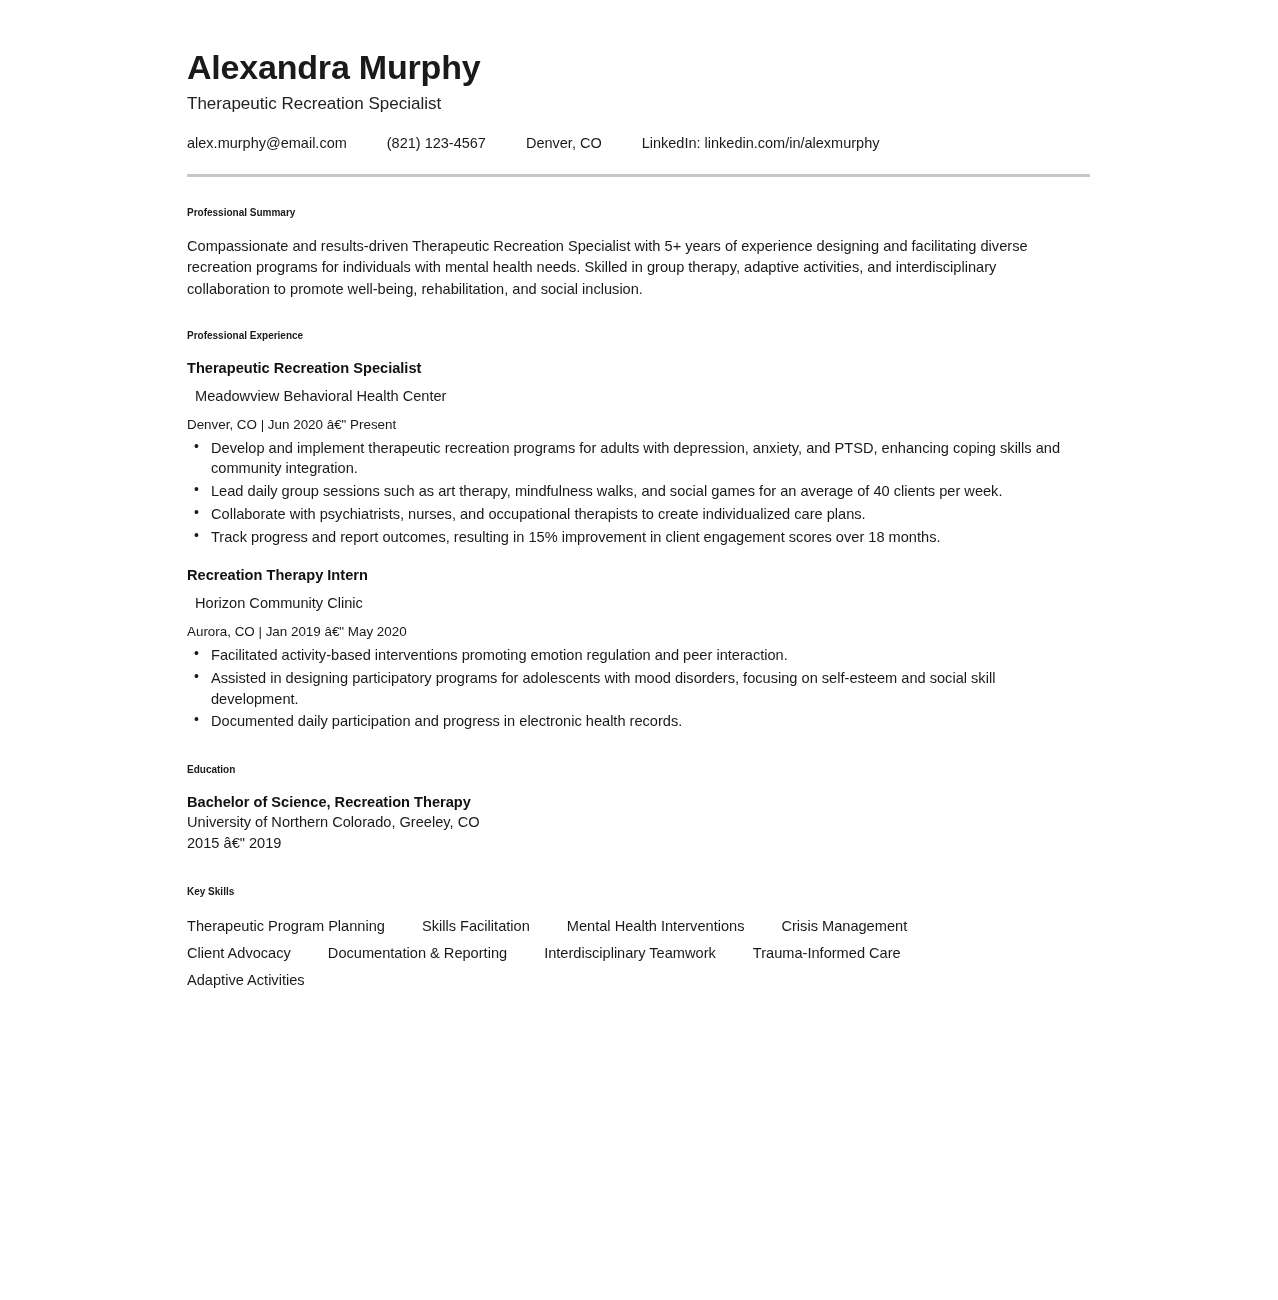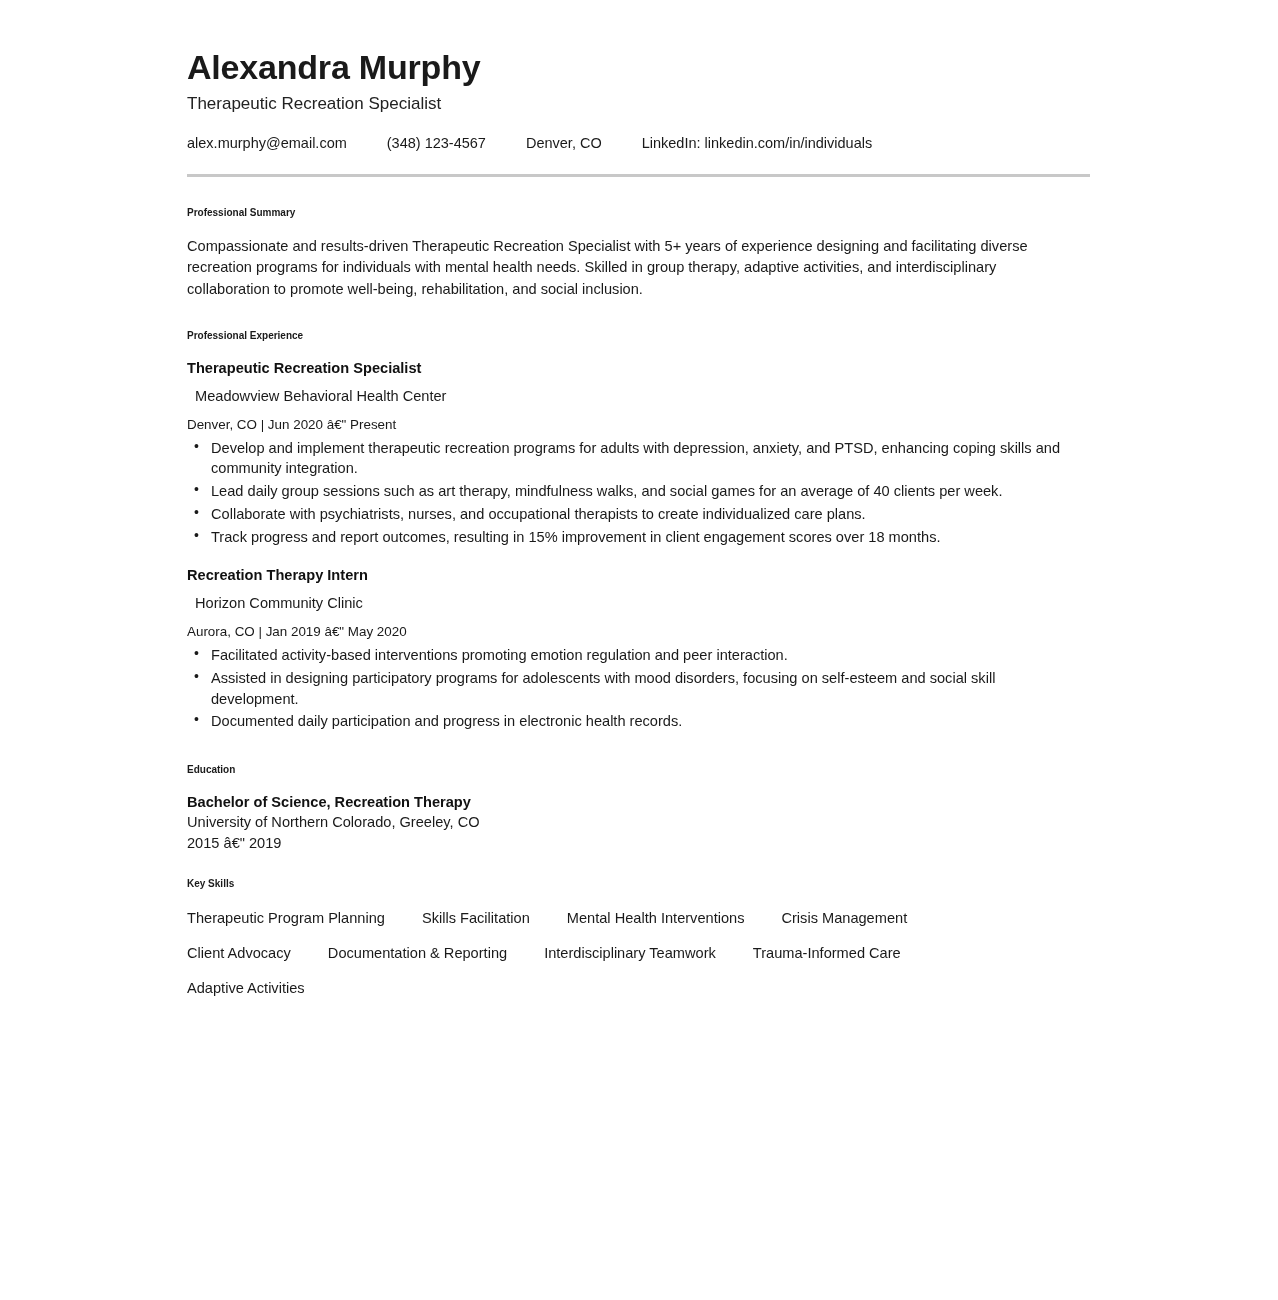--- a/index.html
+++ b/index.html
@@ -160,50 +160,50 @@
     color: #1a1a1a;
     line-height: 1.42;
     margin: 0;
   }
 
   
   .skills {
     display: flex;
     flex-wrap: wrap;
     max-width: 880px;
-    row-gap: 16px;
+    row-gap: 8px;
   }
   .skill {
     font-size: 14.6px;
     color: #1a1a1a;
     line-height: 1.3;
     margin-right: 37px;
     white-space: nowrap;
   }
 
   .sec-education { margin-top: 32px; }
   .sec-certifications { margin-top: 35px; }
-  .sec-skills { margin-top: 24px; }
+  .sec-skills { margin-top: 32px; }
   .sec-experience { margin-top: 30px; }
   .sec-experience .section-title { margin-bottom: 16px; }
   .sec-education .section-title { margin-bottom: 16px; }
   .sec-certifications .section-title { margin-bottom: 17px; }
   .sec-skills .section-title { margin-bottom: 19px; }
 </style>
 </head>
 <body>
 
 <div class="page">
   <div class="content">
 
     <div class="header">
       <h1 class="name">Alexandra Murphy</h1>
       <div class="title-line">Therapeutic Recreation Specialist</div>
       <div class="contact">
-        <span class="ci">alex.murphy@email.com</span><span class="ci">(348) 123-4567</span><span class="ci">Denver, CO</span><span class="ci">LinkedIn: linkedin.com/in/individuals</span>
+        <span class="ci">alex.murphy@email.com</span><span class="ci">(821) 123-4567</span><span class="ci">Denver, CO</span><span class="ci">LinkedIn: linkedin.com/in/alexmurphy</span>
       </div>
       <div class="rule"></div>
     </div>
 
     <div class="section sec-summary">
       <h2 class="section-title">Professional Summary</h2>
       <p class="summary-text">Compassionate and results-driven Therapeutic Recreation Specialist with 5+ years of experience designing and facilitating diverse recreation programs for individuals with mental health needs. Skilled in group therapy, adaptive activities, and interdisciplinary collaboration to promote well-being, rehabilitation, and social inclusion.</p>
     </div>
 
     <div class="section sec-experience">

